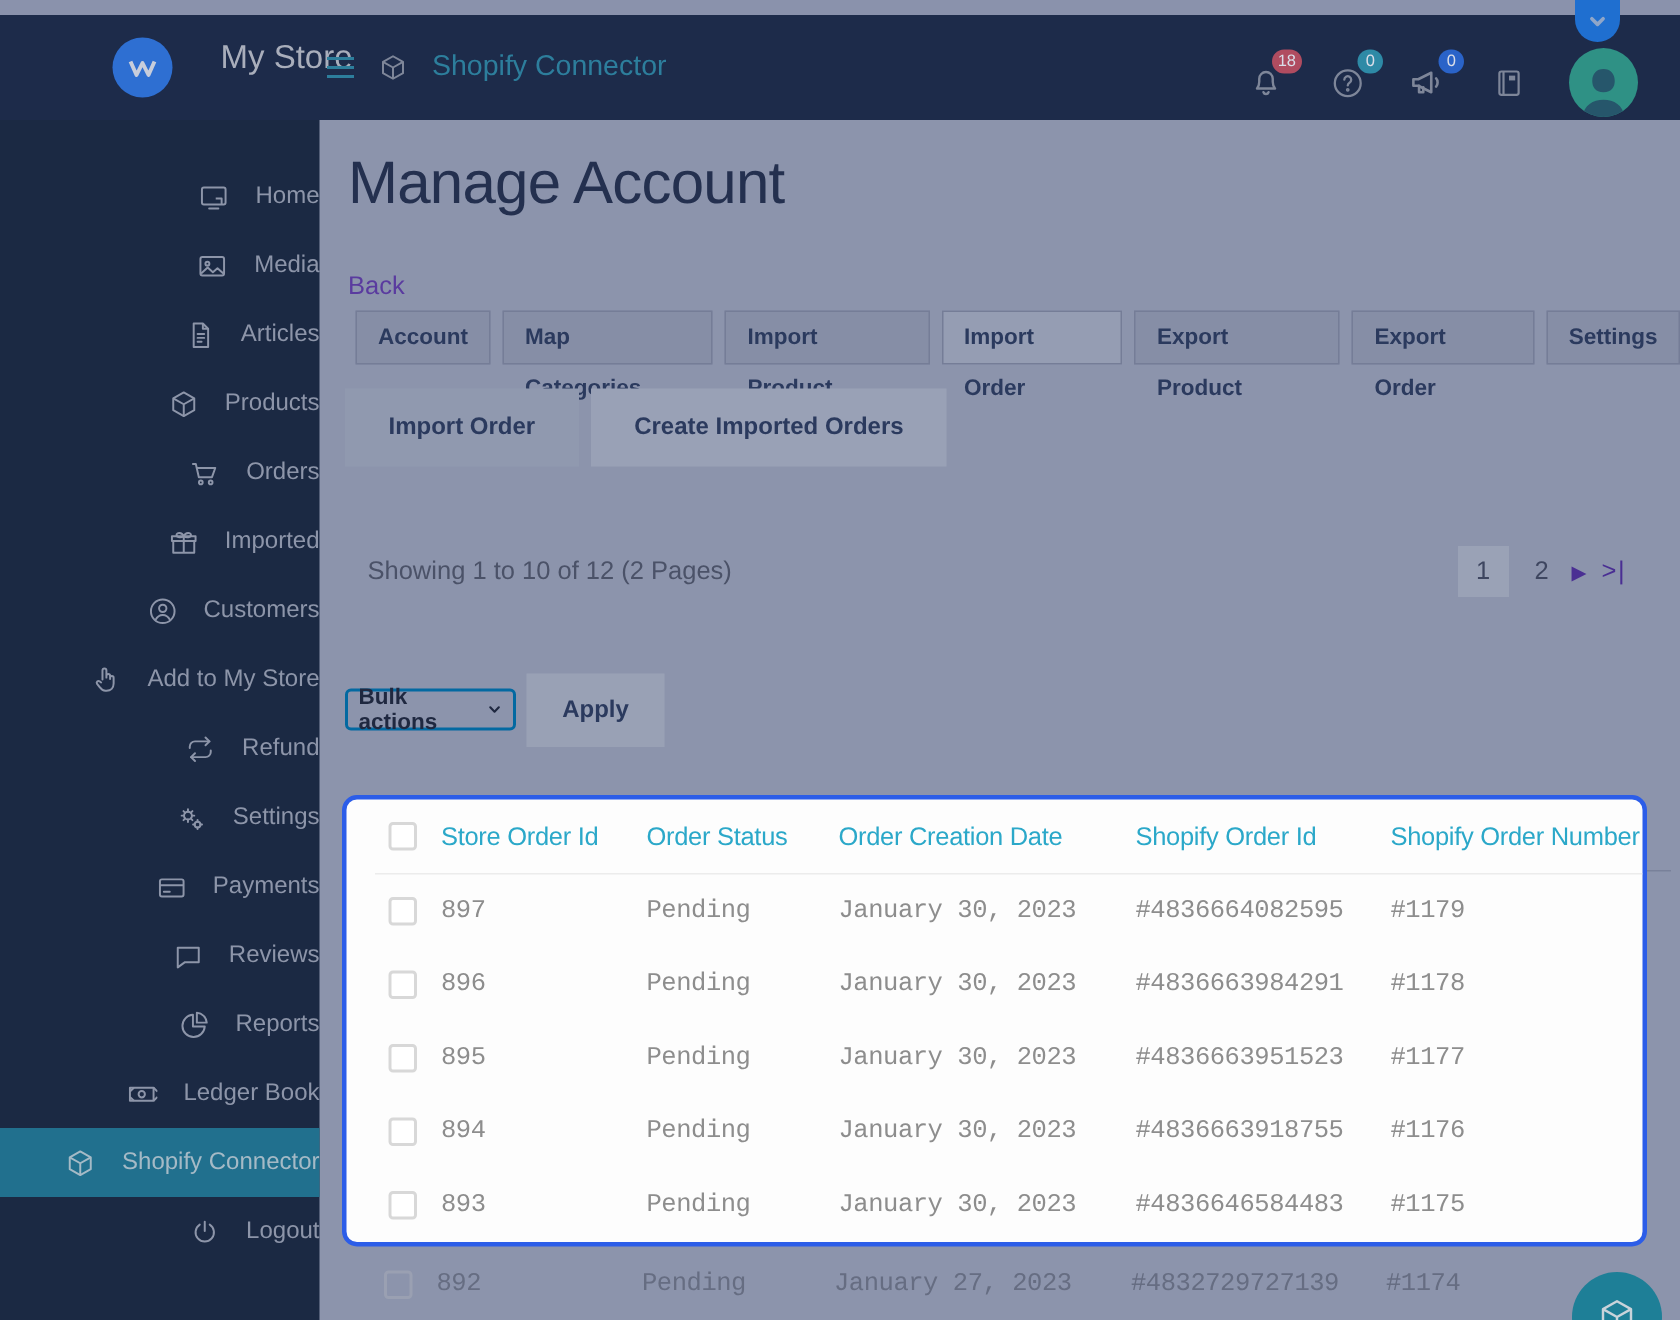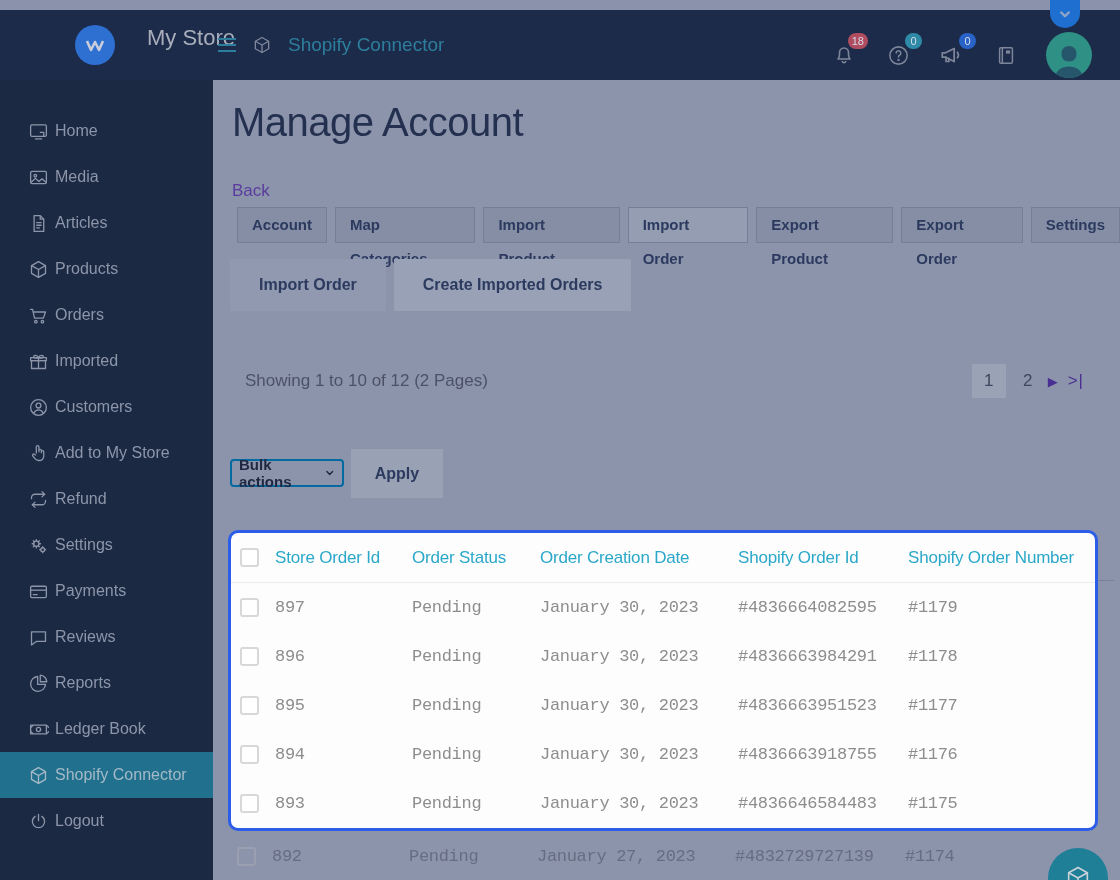--- a/index.html
+++ b/index.html
@@ -28,21 +28,21 @@
   .badge.red { background:#b04c60; }
   .badge.teal { background:#2e8aa6; }
   .badge.blue { background:#2a63c8; }
   .avatar { width:46px; height:46px; border-radius:50%; background:#2f9185; overflow:hidden; display:flex; align-items:flex-end; justify-content:center; cursor:pointer; }
   .chevron-bubble { position:absolute; left:1050px; top:0; width:30px; height:28px; border-radius:0 0 15px 15px; background:#1f6fd0;
                     display:flex; align-items:center; justify-content:center; cursor:pointer; z-index:5; }
 
   
   .sidebar { position:absolute; left:0; top:80px; width:213px; height:800px; background:#1b2943; }
   .side-list { list-style:none; padding-top:28px; }
-  .side-item { height:46px; display:flex; align-items:center; padding-left:28px; gap:6px; color:#8d95a9; font-size:16px; cursor:pointer; }
+  .side-item { height:46px; display:flex; align-items:center; padding-left:28px; gap:17px; color:#8d95a9; font-size:16px; cursor:pointer;justify-content:flex-end; }
   .side-item .s-ic { width:21px; height:21px; color:#8d95a9; flex:none; }
   .side-item.active { background:#21708e; color:#a5bac6; }
   .side-item.active .s-ic { color:#a5bac6; }
 
   
   .main { position:absolute; left:213px; top:80px; width:907px; height:800px; }
   .page-title { position:absolute; left:19px; top:20px; font-size:40px; font-weight:500; color:#24304f; letter-spacing:-0.5px; }
   .back-link { position:absolute; left:19px; top:101px; font-size:17px; color:#5a3b9f; cursor:pointer; }
 
   .tabs { position:absolute; left:24px; top:127px; display:flex; gap:8px; }
@@ -64,21 +64,21 @@
 
   .bulk-select { position:absolute; left:17px; top:379px; width:114px; height:28px; border:2px solid #0369a1; border-radius:4px;
                  display:flex; align-items:center; justify-content:space-between; padding:0 7px; cursor:pointer; }
   .bulk-select .lbl { font-size:15px; font-weight:600; color:#1f2840; }
   .apply-btn { position:absolute; left:138px; top:369px; width:92px; height:49px; background:#99a1b5; border:none;
                font-size:16px; font-weight:700; color:#2b3a5e; cursor:pointer; }
 
   
   .table-box { position:absolute; left:15px; top:450px; width:870px; height:301px; background:#fdfdfd;
                border:3px solid #2c5de8; border-radius:10px; overflow:hidden; }
-  .trow { display:grid; grid-template-columns:35px 137px 128px 198px 170px 1fr; align-items:center; padding-left:9px; height:49px; }
+  .trow { display:grid; grid-template-columns:35px 137px 128px 198px 170px 1fr; align-items:center; padding-left:9px; height:49px;margin-left:19px; }
   .trow.thead { height:50px; border-bottom:1px solid #ececec; }
   .th { font-size:17px; color:#2ba8c9; letter-spacing:-0.2px; cursor:pointer; }
   .td { font-size:17px; color:#8d8d8d; letter-spacing:-0.3px;font-family:Liberation Mono, monospace; }
   .cb { width:19px; height:19px; border:2px solid #d8d8d8; border-radius:3px; background:#fff; cursor:pointer; }
   .hline-ext { position:absolute; left:885px; top:500px; width:16px; height:1px; background:#79819a; }
 
   
   .dim-row { position:absolute; left:15px; top:753px; width:870px; height:47px; }
   .dim-row .td { color:#666d82; }
   .dim-row .cb { border-color:#9aa0b2; background:transparent; }

